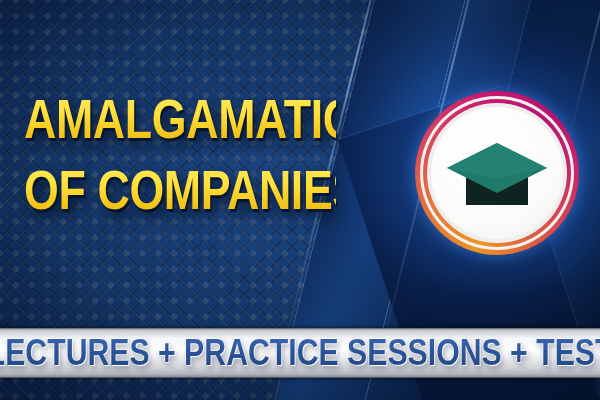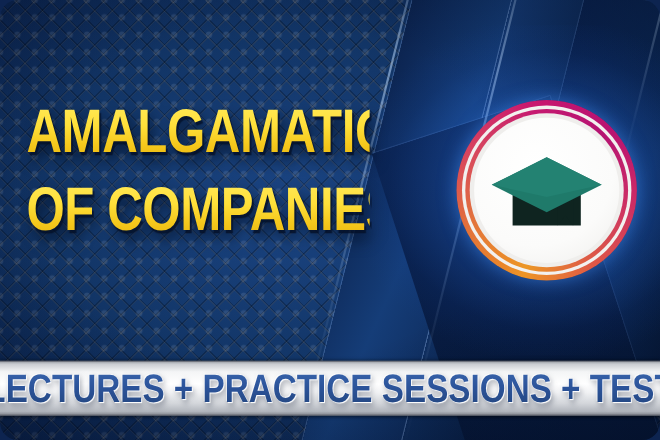--- a/index.html
+++ b/index.html
@@ -3,21 +3,20 @@
 <meta charset="utf-8">
 <title>Course Thumbnail</title>
 <style>
   html,body{margin:0;padding:0;background:#0d2450;}
   #stage{
     position:relative;
     width:600px;height:400px;
     overflow:hidden;
     font-family:"Liberation Sans", sans-serif;
     background:#0e2b5c;
-    border-radius:16px;
   }
 
   
   .bg-base{
     position:absolute;inset:0;
     background:
       radial-gradient(ellipse 520px 360px at 44% 46%, #1b4584 0%, #123566 42%, #0c2550 72%, #07183a 100%);
   }
   
   .bg-quilt{

